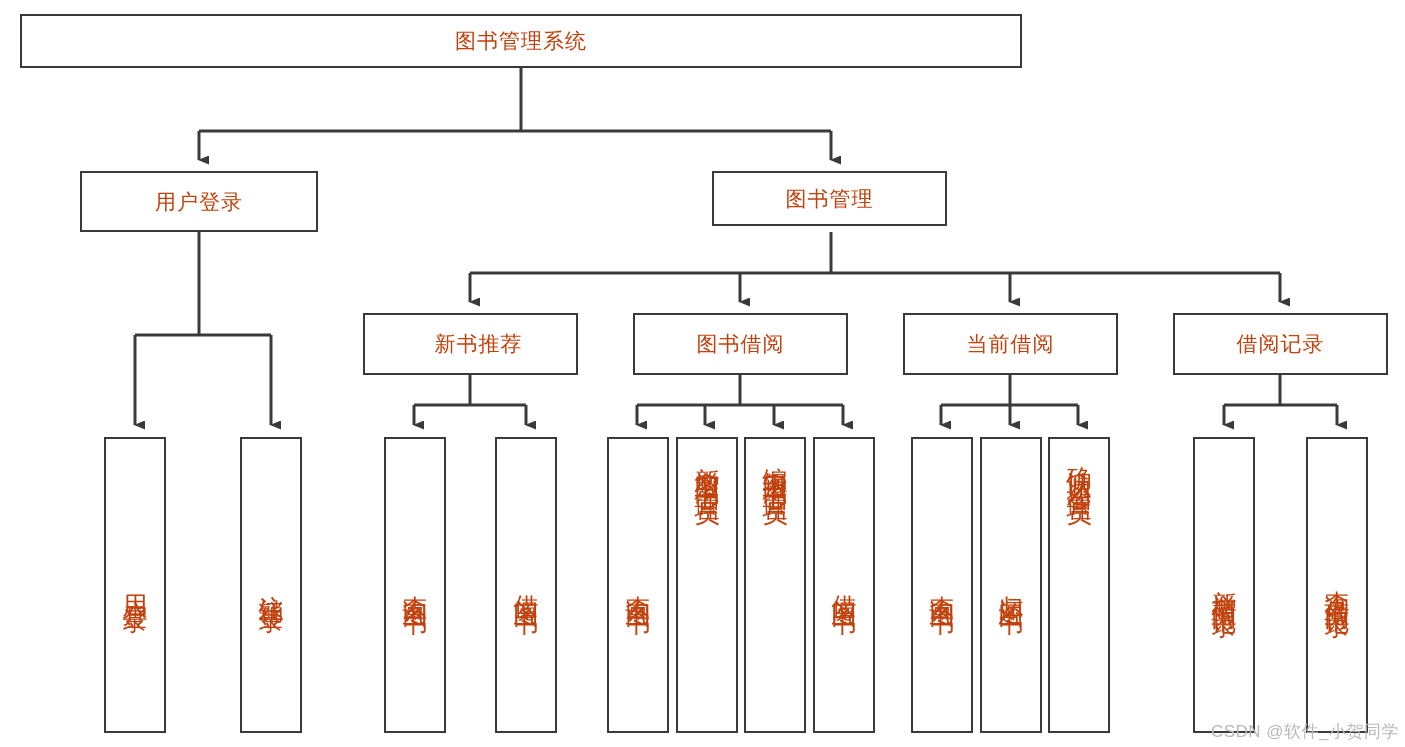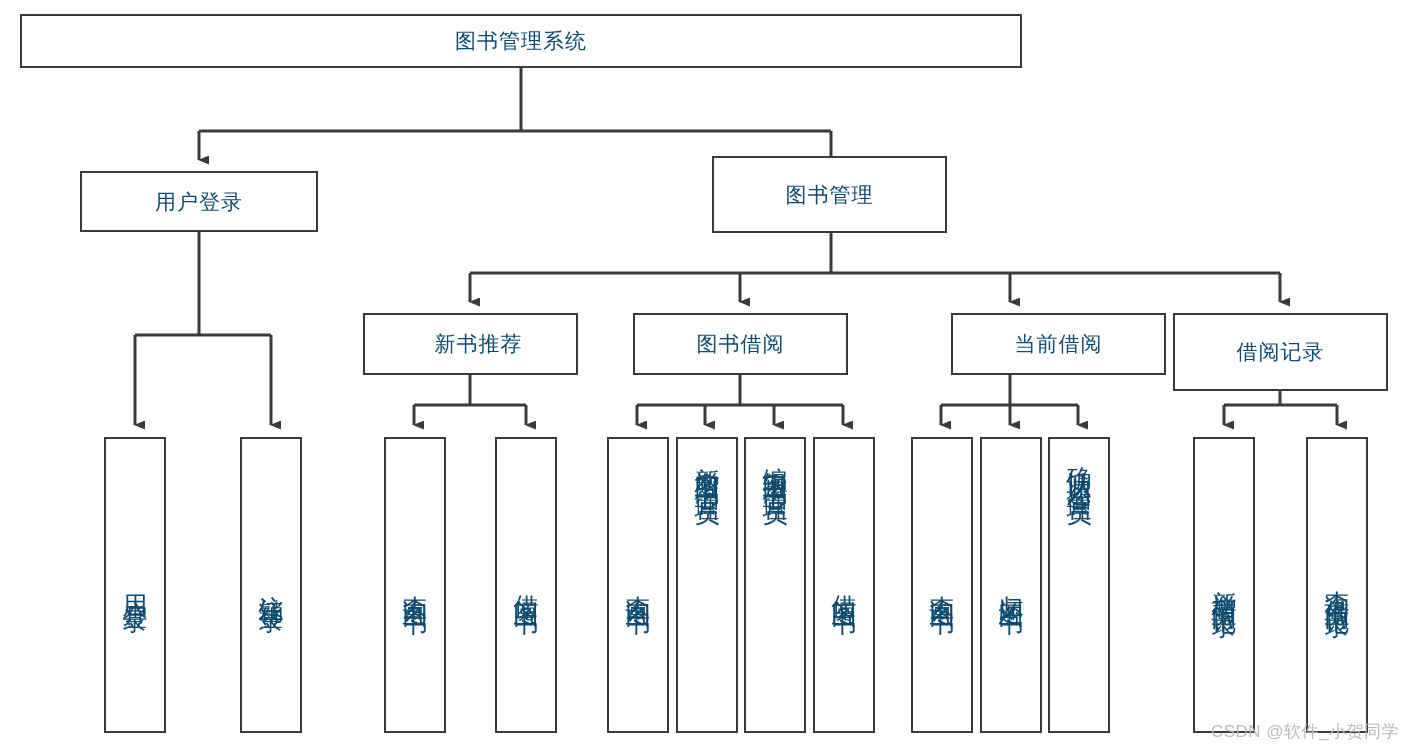--- a/index.html
+++ b/index.html
@@ -13,21 +13,21 @@
   svg.wires{position:absolute;left:0;top:0;width:1405px;height:747px;pointer-events:none;}
 
   .node{
     position:absolute;
     background:#ffffff;
     border:2.5px solid #3a3a3a;
     box-sizing:border-box;
     display:flex;
     align-items:center;
     justify-content:center;
-    color:#0c4a6e;
+    color:#c2410c;
   }
   .node .lbl{
     font-size:21px;
     letter-spacing:1px;
     white-space:nowrap;
     line-height:1.1;
   }
 
   
   .leaf{
@@ -115,34 +115,34 @@
     </g>
   </svg>
 
   <div class="node" style="left:20px;top:14px;width:1002px;height:54px;">
     <span class="lbl">图书管理系统</span>
   </div>
 
   <div class="node" style="left:80px;top:171px;width:238px;height:61px;">
     <span class="lbl">用户登录</span>
   </div>
-  <div class="node" style="left:712px;top:156px;width:235px;height:77px;">
+  <div class="node" style="left:712px;top:171px;width:235px;height:55px;">
     <span class="lbl">图书管理</span>
   </div>
 
   <div class="node" style="left:363px;top:313px;width:215px;height:62px;padding-left:16px;">
     <span class="lbl">新书推荐</span>
   </div>
   <div class="node" style="left:633px;top:313px;width:215px;height:62px;align-items:center;">
     <span class="lbl">图书借阅</span>
   </div>
-  <div class="node" style="left:903px;top:313px;width:215px;height:62px;margin-left:48px;">
+  <div class="node" style="left:903px;top:313px;width:215px;height:62px;">
     <span class="lbl">当前借阅</span>
   </div>
-  <div class="node" style="left:1173px;top:313px;width:215px;height:78px;">
+  <div class="node" style="left:1173px;top:313px;width:215px;height:62px;">
     <span class="lbl">借阅记录</span>
   </div>
 
   <div class="node leaf center" style="left:104px;top:437px;width:62px;height:296px;">
     <span class="lbl">用户登录</span>
   </div>
   <div class="node leaf center" style="left:240px;top:437px;width:62px;height:296px;">
     <span class="lbl">注销登录</span>
   </div>
 

